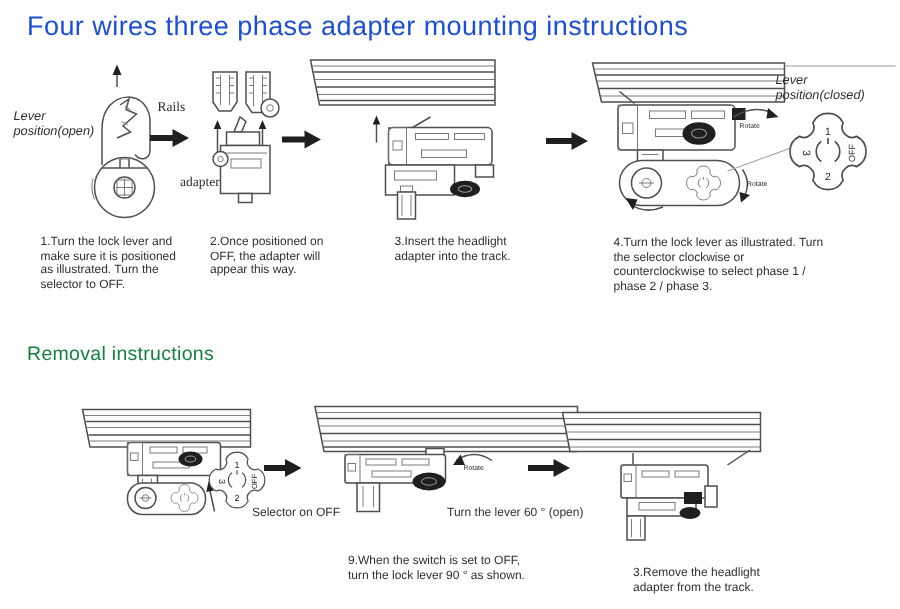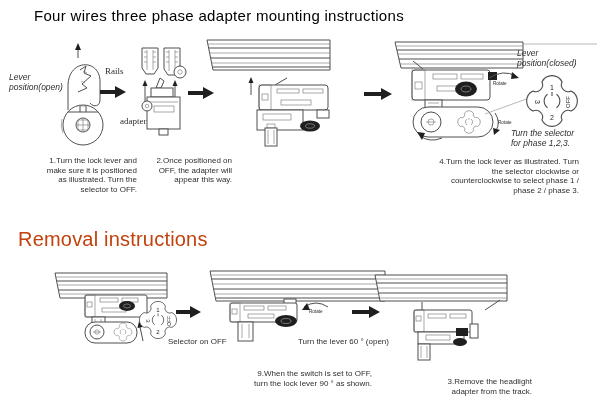--- a/index.html
+++ b/index.html
@@ -1,23 +1,23 @@
 <!DOCTYPE html>
 <html><head>
 <meta charset="utf-8">
 <style>
   html,body{margin:0;padding:0;background:#fff;}
   .page{position:relative;width:600px;height:406px;background:#ffffff;overflow:hidden;
         font-family:"Liberation Sans",sans-serif;color:#2e2e2e;}
   .abs{position:absolute;}
-  .h1{font-size:15px;color:#000000;letter-spacing:.3px;margin-left:16px;}
-  .h2{font-size:20px;color:#c2410c;letter-spacing:.2px;}
+  .h1{font-size:18px;color:#1d4ed8;letter-spacing:.3px;}
+  .h2{font-size:13px;color:#15803d;letter-spacing:.2px;}
   .lab{font-size:8.5px;color:#2e2e2e;line-height:9.5px;font-style:italic;}
   .lab9{font-size:9px;color:#2e2e2e;font-family:Liberation Serif, serif;}
-  .step{font-size:8px;color:#2f2f2f;line-height:9.6px;text-align:right;}
+  .step{font-size:8px;color:#2f2f2f;line-height:9.6px;}
   .multiline{white-space:pre-line;}
   svg.fig{position:absolute;overflow:visible;}
   .s  {stroke:#4f4f4f;fill:none;stroke-width:1;}
   .s6 {stroke:#6e6e6e;fill:none;stroke-width:.6;}
   .sA {stroke:#9a9a9a;fill:none;stroke-width:.7;}
   .fW {fill:#ffffff;stroke:#4f4f4f;stroke-width:1;}
   .fB {fill:#1f1f1f;stroke:none;}
   .dtxt{fill:#1f1f1f;font-family:"Liberation Sans",sans-serif;}
   .ttxt{fill:#2a2a2a;font-family:"Liberation Sans",sans-serif;font-size:4.6px;}
 </style>
@@ -208,31 +208,31 @@
     <g transform="translate(159,65)">
       <use href="#knob" transform="scale(1.12)"></use>
       <text class="dtxt" x="0" y="-11" text-anchor="middle" font-size="7">1</text>
       <text class="dtxt" x="0" y="19" text-anchor="middle" font-size="7">2</text>
       <text class="dtxt" text-anchor="middle" font-size="6" transform="translate(18,1) rotate(-90)">OFF</text>
       <text class="dtxt" text-anchor="middle" font-size="7" transform="translate(-17,1) rotate(90)">3</text>
     </g>
   </svg>
   <div class="abs lab multiline" style="left:517px;top:49px">Lever
 position(closed)</div>
-  <div class="abs lab multiline" style="left:511px;top:129px">Turn the selector
-for phase 1,2,3.</div>
 
   
   <div class="abs step multiline" style="left:27px;top:156px;width:110px">1.Turn the lock lever and
 make sure it is positioned
 as illustrated. Turn the
 selector to OFF.</div>
   <div class="abs step multiline" style="left:140px;top:156px;width:92px">2.Once positioned on
 OFF, the adapter will
 appear this way.</div>
+  <div class="abs step multiline" style="left:263px;top:156px;width:95px">3.Insert the headlight
+adapter into the track.</div>
   <div class="abs step multiline" style="left:409px;top:157px;width:170px">4.Turn the lock lever as illustrated. Turn
 the selector clockwise or
 counterclockwise to select phase 1 /
 phase 2 / phase 3.</div>
 
   
 
   
   <svg class="fig" style="left:50px;top:266px" width="150" height="95">
     <g>

